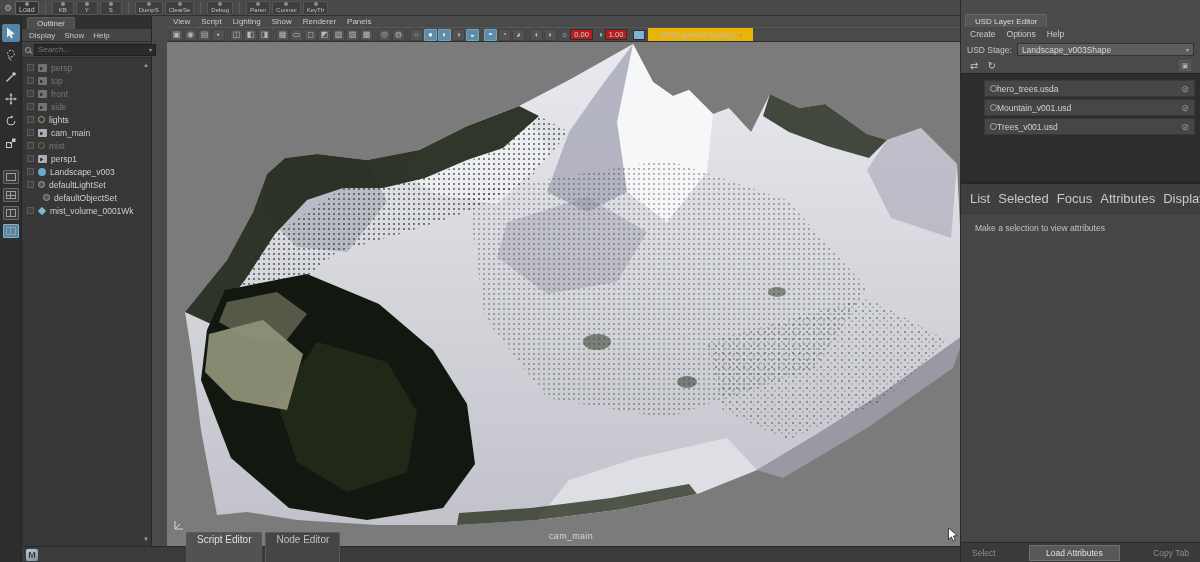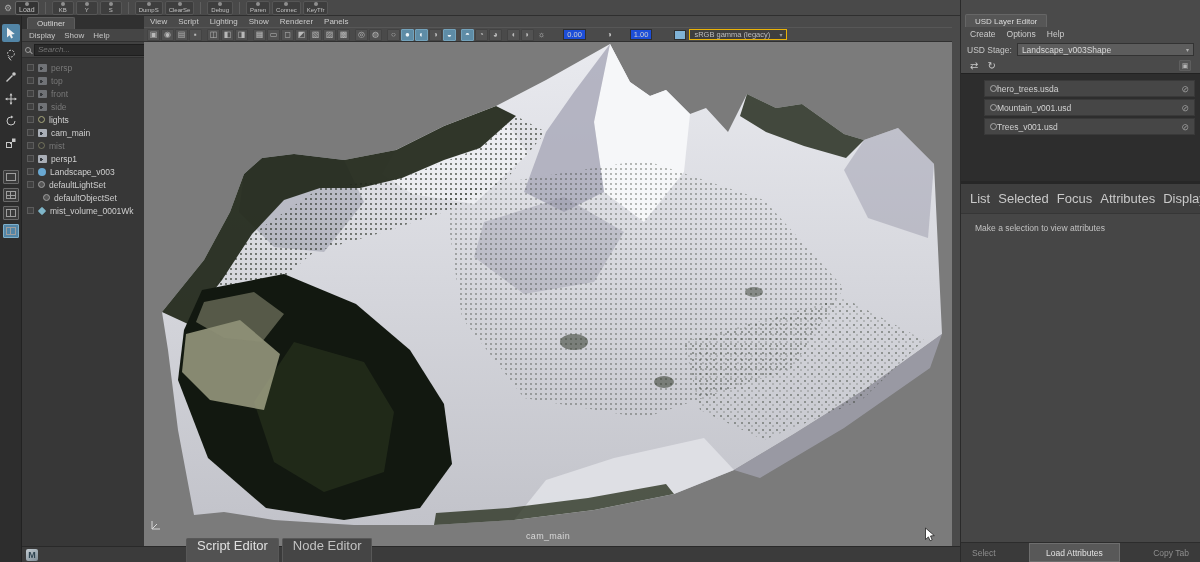--- a/index.html
+++ b/index.html
@@ -51,42 +51,42 @@
   .o-icon[data-type="camera"]{background:radial-gradient(circle at 35% 55%, #33383e 0 1.5px, #a9aeb6 1.6px)}
   .o-icon[data-type="group"]{background:transparent;border:1px solid #a8a87c;border-radius:50%;width:7px;height:7px}
   .o-icon[data-type="usd"]{background:#69a8d2;border-radius:50%;width:8px;height:8px}
   .o-icon[data-type="set"]{border:1px solid #9f9f9f;border-radius:50%;width:7px;height:7px;background:#565656}
   .o-icon[data-type="volume"]{background:#7fb6c9;transform:rotate(45deg);width:6px;height:6px;margin:0 1px}
   .o-label{white-space:nowrap;overflow:hidden;text-overflow:ellipsis}
   .o-scroll-up,.o-scroll-down{position:absolute;right:2px;font-size:6px;color:#9d9d9d;line-height:6px}
   .o-scroll-up{top:4px}.o-scroll-down{bottom:4px}
 
   
-  .viewport{position:absolute;left:144px;top:16px;width:808px;height:530px;display:flex;flex-direction:column;background:#4a4a4a}
+  .viewport{position:absolute;left:167px;top:16px;width:808px;height:530px;display:flex;flex-direction:column;background:#4a4a4a}
   .vp-menus{height:11px;display:flex;gap:11px;padding:0 6px;font-size:8px;align-items:center;color:#cbcbcb}
   .vp-toolbar{height:15px;display:flex;align-items:center;padding:0 3px;gap:1px;background:#4a4a4a;border-top:1px solid #575757;border-bottom:1px solid #303030;overflow:hidden}
   .vpi{width:13px;height:12px;display:flex;align-items:center;justify-content:center;font-size:8px;color:#b9b9b9;background:#525252;border:1px solid #434343;border-radius:1px;flex:0 0 auto;cursor:pointer}
   .vpi.active{background:#5e8ca6;color:#edf4f8;border-color:#73a2bb}
   .vpi.sep{width:3px;background:transparent;border:none}
-  .vp-num{font-size:7.5px;color:#cfcfcf;background:#1d4ed8;border:1px solid #2f2f2f;padding:0 3px;height:11px;line-height:10px;margin:0 17px;flex:0 0 auto}
+  .vp-num{font-size:7.5px;color:#cfcfcf;background:#b91c1c;border:1px solid #2f2f2f;padding:0 3px;height:11px;line-height:10px;margin:0 1px;flex:0 0 auto}
   .vp-minibtn{font-size:8px;color:#c0c0c0;margin-left:3px;flex:0 0 auto}
   .vp-swatch{width:12px;height:10px;background:#7fb2d6;border:1px solid #2f2f2f;margin-left:4px;flex:0 0 auto}
-  .vp-select{display:flex;align-items:center;gap:4px;background:#3e3e3e;border:1px solid #eab308;height:11px;padding:0 4px;font-size:7.5px;color:#bdbdbd;min-width:98px;margin-left:2px;flex:0 0 auto;justify-content:space-between}
+  .vp-select{display:flex;align-items:center;gap:4px;background:#3e3e3e;border:7px solid #eab308;height:11px;padding:0 4px;font-size:7.5px;color:#bdbdbd;min-width:98px;margin-left:2px;flex:0 0 auto;justify-content:space-between}
   .vp-select .arr{font-size:6px;color:#9a9a9a}
   .scene{flex:1;position:relative;background:#7b7b7b;overflow:hidden}
   .scene svg.terrain{position:absolute;left:0;top:0;width:100%;height:100%}
   .cam-label{position:absolute;bottom:5px;left:50%;transform:translateX(-50%);font-size:9px;color:#d8d8d8;letter-spacing:.3px}
   .axis-gizmo{position:absolute;left:5px;bottom:14px}
   .vp-cursor{position:absolute;right:16px;bottom:4px}
 
   
   .bstrip{position:absolute;left:22px;top:546px;width:938px;height:16px;background:#3b3b3b;border-top:1px solid #292929;display:flex;align-items:center}
   .maya-logo{width:12px;height:12px;margin-left:4px;background:linear-gradient(145deg,#c3ccd2,#7e8c96);color:#2e4450;font-weight:bold;font-size:9px;display:flex;align-items:center;justify-content:center;border-radius:2px}
   .btabs{margin-left:148px;display:flex;gap:3px;align-items:flex-end;height:100%}
-  .btab{font-size:13px;padding:1px 10px 0;background:#454545;border:1px solid #585858;border-bottom:none;border-radius:2px 2px 0 0;color:#c2c2c2;line-height:11px;height:24px;margin-top:3px;cursor:pointer}
+  .btab{font-size:10px;padding:1px 10px 0;background:#454545;border:1px solid #585858;border-bottom:none;border-radius:2px 2px 0 0;color:#c2c2c2;line-height:11px;height:30px;margin-top:3px;cursor:pointer}
   .btab.active{background:#525252;color:#e0e0e0}
 
   
   .rpanel{position:absolute;left:960px;top:0;width:240px;height:562px;background:#4a4a4a;border-left:1px solid #2a2a2a;display:flex;flex-direction:column}
   .rp-top{height:12px}
   .rp-tabrow{height:15px;display:flex;padding-left:4px;align-items:flex-end}
   .rp-tab{background:#565656;border:1px solid #666;border-bottom:none;font-size:8px;padding:2px 9px 1px;border-radius:2px 2px 0 0;color:#dcdcdc;line-height:9px}
   .rp-menus{height:14px;display:flex;gap:11px;align-items:center;padding:0 9px;font-size:8.5px;color:#cccccc}
   .rp-stage{height:17px;display:flex;align-items:center;gap:5px;padding:0 6px;font-size:8.5px;color:#c6c6c6}
   .rp-stage .sel{flex:1;background:#5d5d5d;border:1px solid #333;height:13px;display:flex;align-items:center;padding:0 4px;color:#dadada;justify-content:space-between;cursor:pointer}
@@ -97,21 +97,21 @@
   .rp-root{height:15px;display:flex;align-items:center;gap:5px;font-size:8.5px;padding-left:7px;color:#dadada}
   .rp-root .exp{font-size:6px;color:#b5b5b5}
   .rp-root .dot{width:8px;height:8px;border-radius:50%;background:#5ba3d0;flex:0 0 auto}
   .rp-sub{height:17px;margin:2px 3px 2px 21px;background:#464646;border:1px solid #393939;display:flex;align-items:center;padding:0 5px;font-size:8.5px;color:#d2d2d2;cursor:pointer}
   .rp-sub .radio{width:7px;height:7px;border:1px solid #a8a8a8;border-radius:50%;flex:0 0 auto}
   .rp-sub .nm{flex:1;white-space:nowrap;overflow:hidden}
   .rp-sub .noedit{color:#9c9c9c;font-size:9px}
   .rp-divider{height:3px;background:#272727}
   .rp-ae-menus{height:30px;display:flex;gap:8px;align-items:center;padding:0 9px;font-size:13px;background:#3f3f3f;color:#c9c9c9;border-bottom:1px solid #363636}
   .rp-fill{flex:1;background:#464646;padding:9px 0 0 14px;font-size:8.5px;color:#c2c2c2}
-  .rp-buttons{height:20px;background:#3a3a3a;display:flex;justify-content:space-between;padding:0 11px;border-top:1px solid #2c2c2c}
+  .rp-buttons{height:20px;background:#3a3a3a;display:flex;align-items:center;justify-content:space-between;padding:0 11px;border-top:1px solid #2c2c2c}
   .rp-btn{font-size:8.5px;color:#8e8e8e;background:transparent;border:none;font-family:"Liberation Sans",sans-serif;cursor:pointer}
   .rp-btn.primary{background:#585858;border:1px solid #6e6e6e;border-radius:0;color:#e2e2e2;padding:2px 16px}
 
   .menu-item{cursor:pointer;white-space:nowrap}
 </style>
 </head>
 <body>
 
 <div id="app">
 

